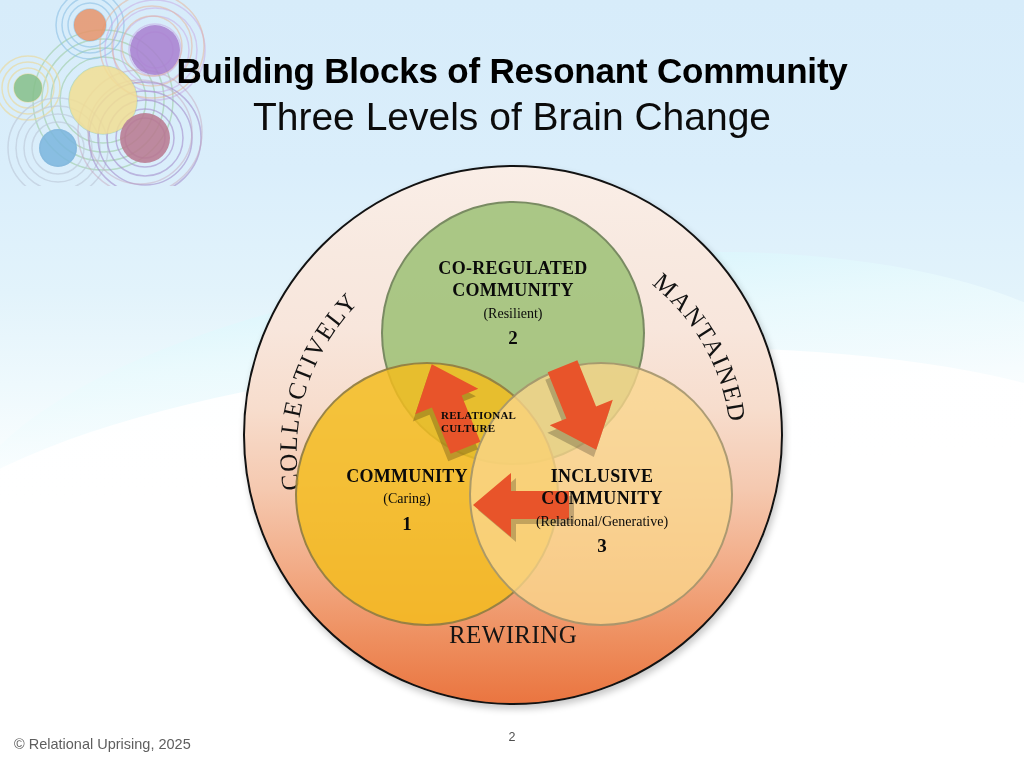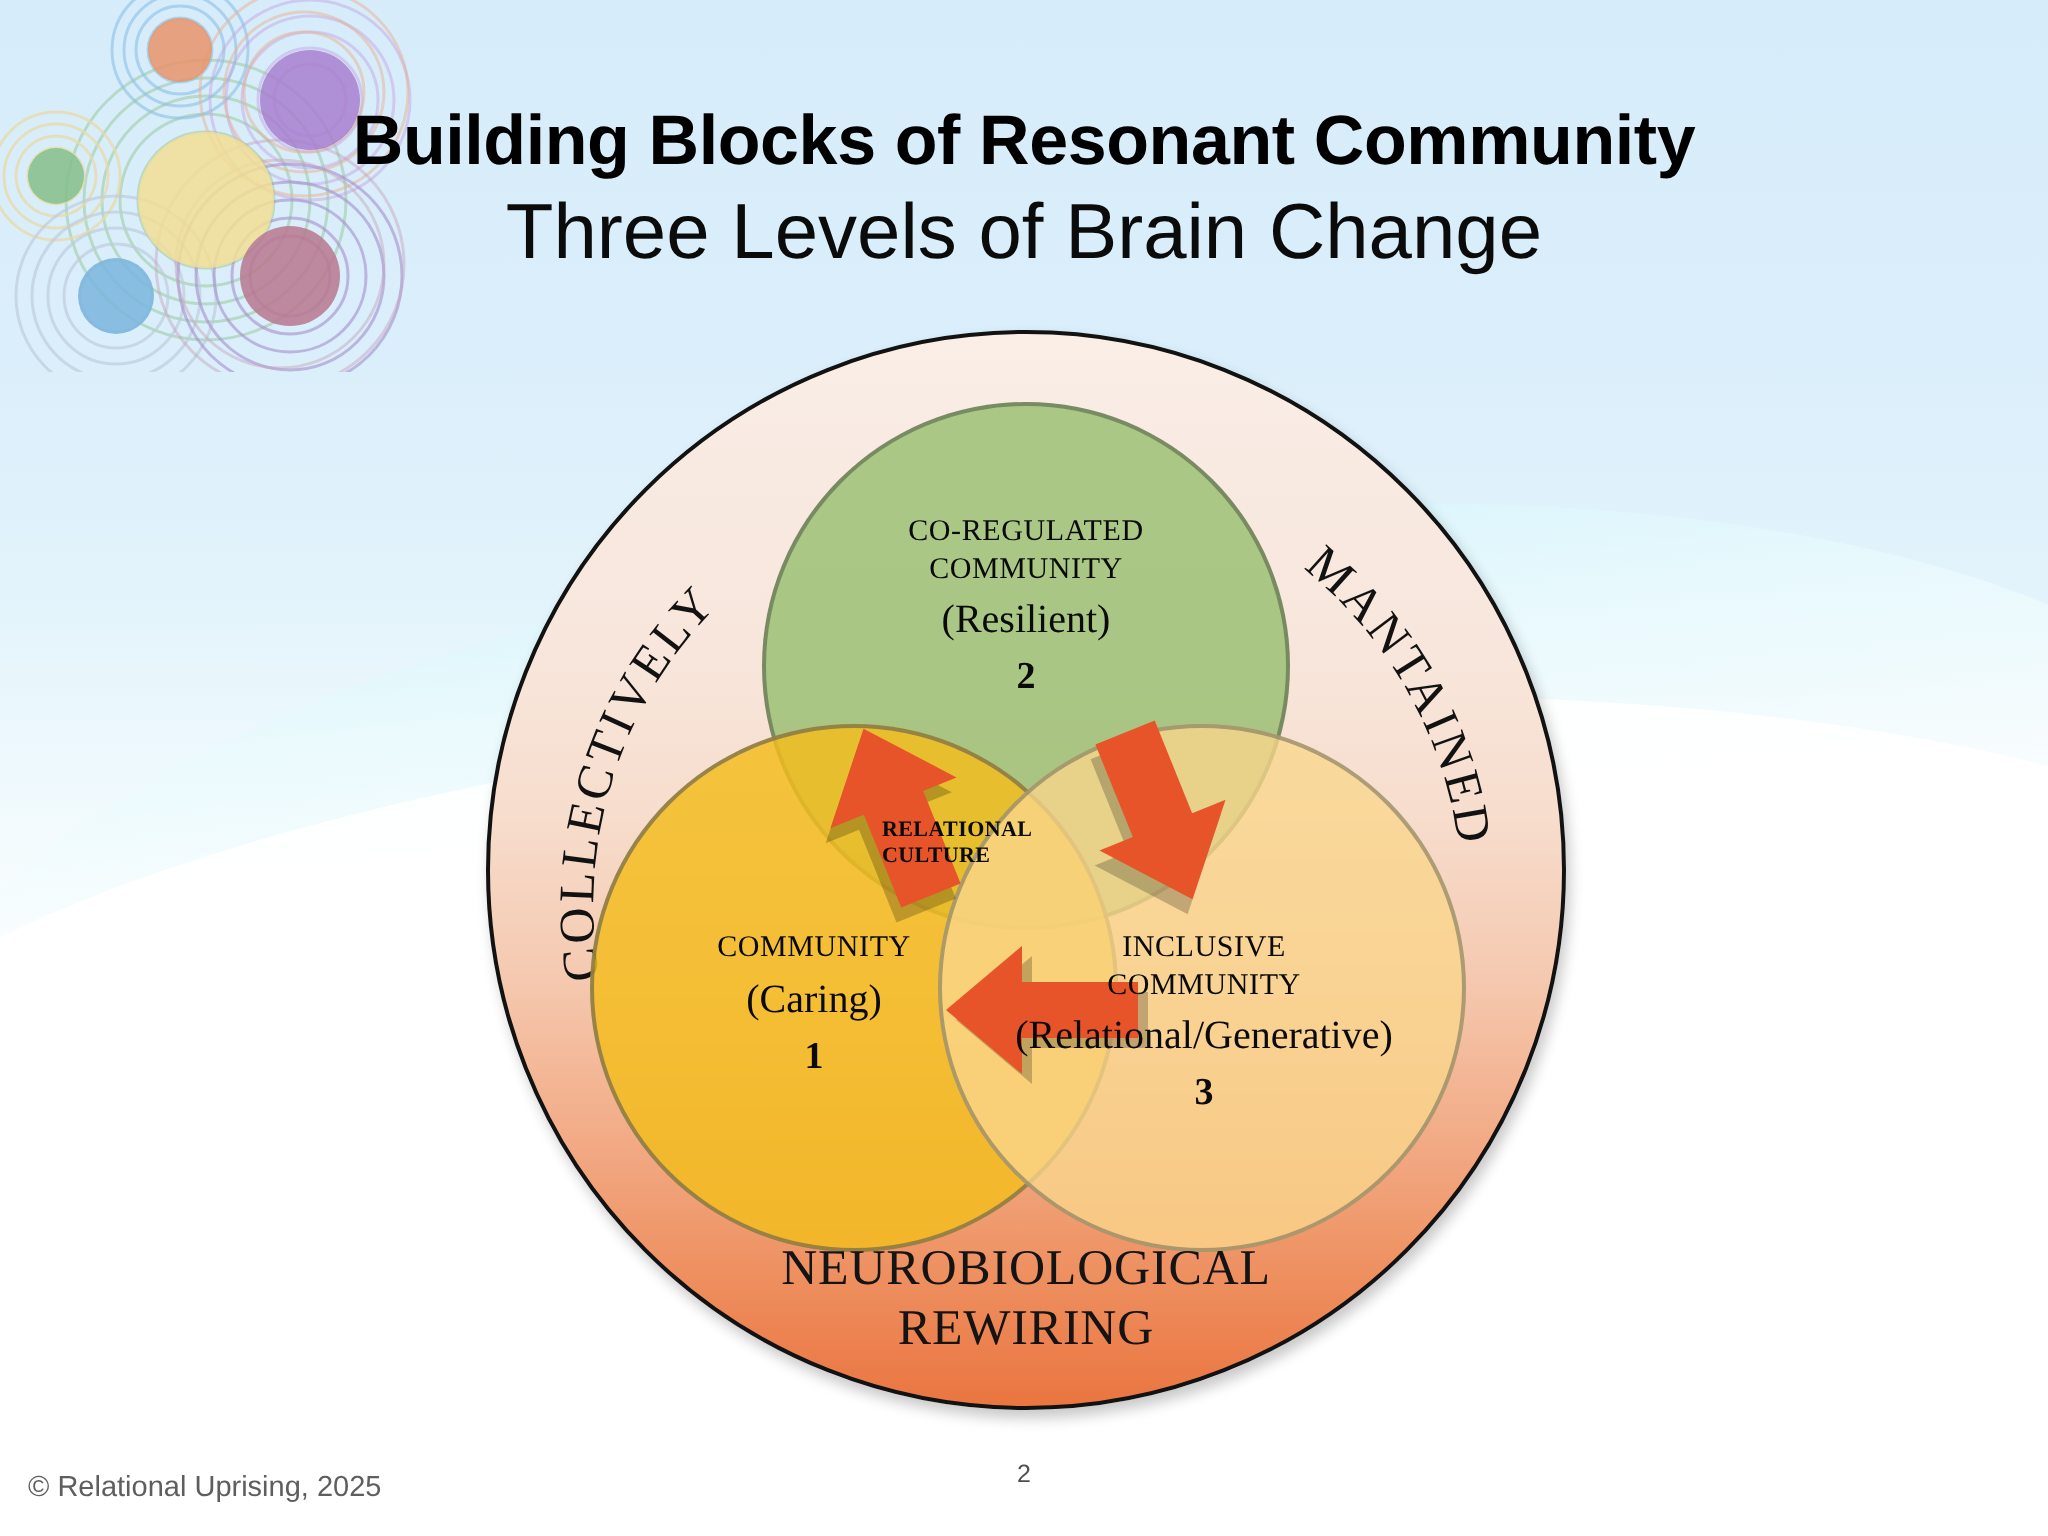--- a/index.html
+++ b/index.html
@@ -162,28 +162,28 @@
   }
 
   
   .lobe-text {
     position: absolute;
     text-align: center;
     color: #0a0a0a;
     font-family: "Liberation Serif", serif;
   }
   .lobe-title {
-    font-weight: normal;
-    font-size: 15px;
+    font-weight: bold;
+    font-size: 18px;
     line-height: 1.24;
     letter-spacing: 0.3px;
   }
   .lobe-paren {
     font-weight: normal;
-    font-size: 20px;
+    font-size: 14px;
     line-height: 1.4;
     margin-top: 2px;
   }
   .lobe-num {
     font-weight: bold;
     font-size: 19px;
     line-height: 1.5;
     margin-top: 1px;
   }
 
@@ -410,21 +410,20 @@
       <div class="lobe-paren">(Relational/Generative)</div>
       <div class="lobe-num">3</div>
     </div>
 
     <div class="center-label">
       <div>RELATIONAL</div>
       <div>CULTURE</div>
     </div>
 
     <div class="bottom-label">
-      <div>NEUROBIOLOGICAL</div>
       <div>REWIRING</div>
     </div>
 
   </div>
 
   <div class="copyright">© Relational Uprising, 2025</div>
   <div class="slide-number">2</div>
 
 </div>
 

